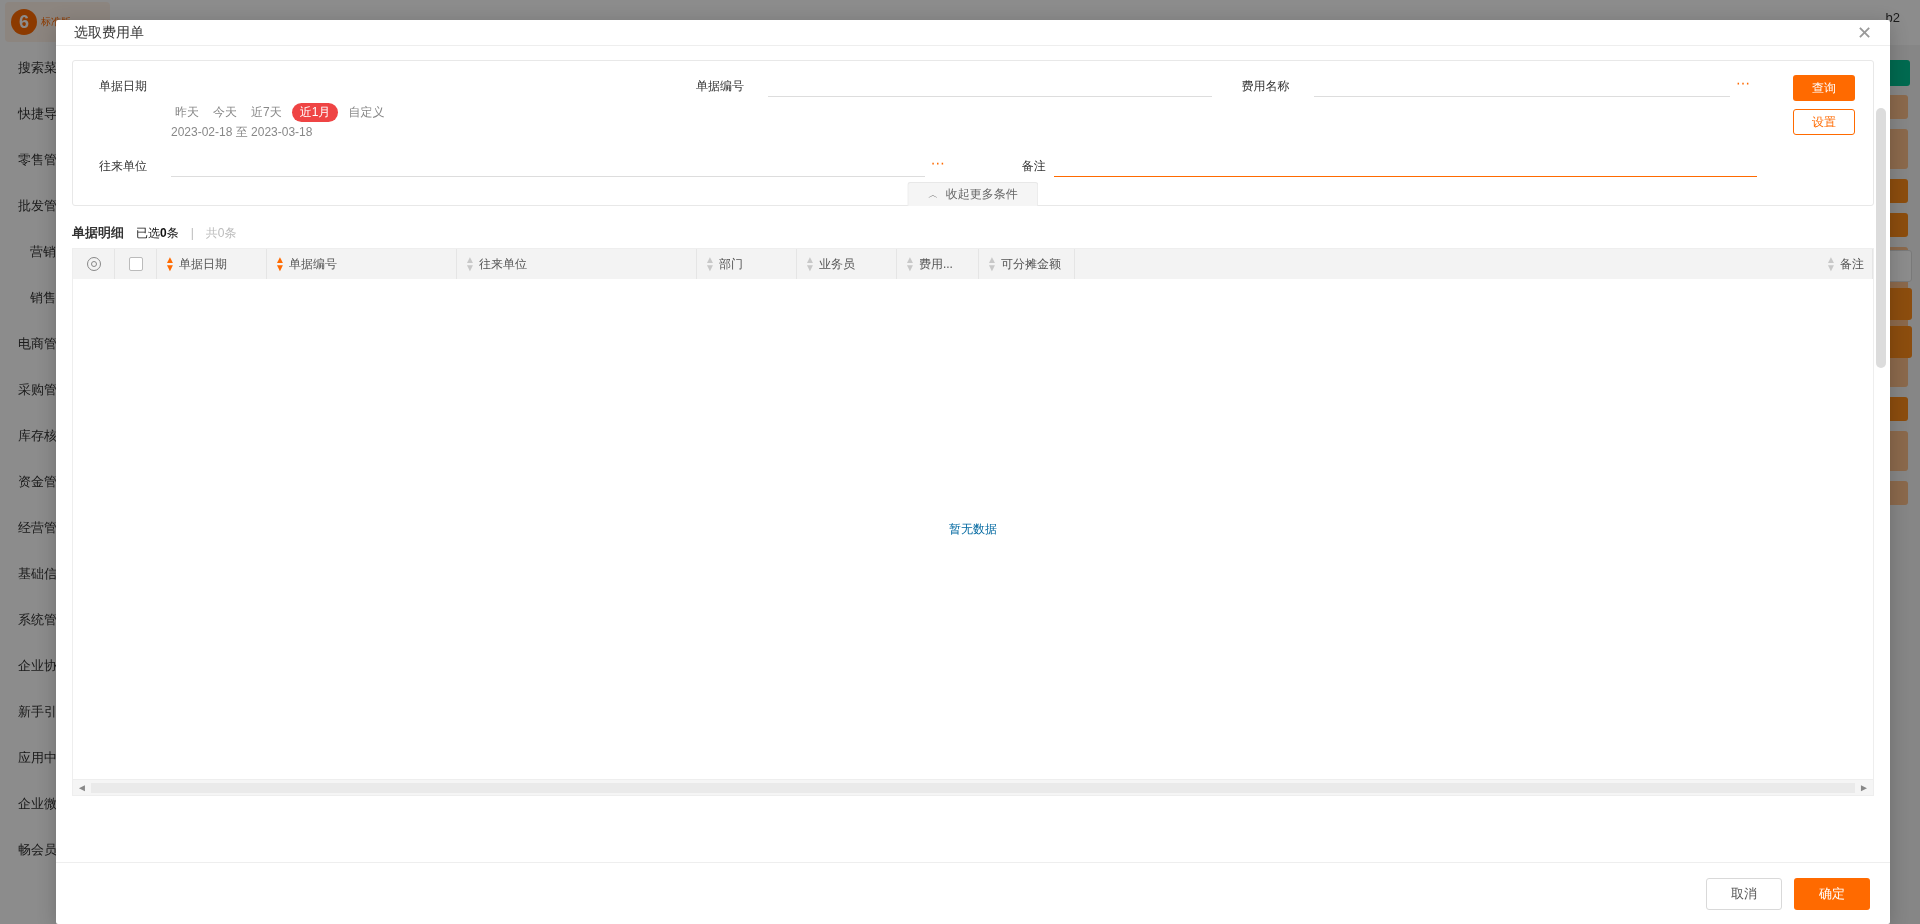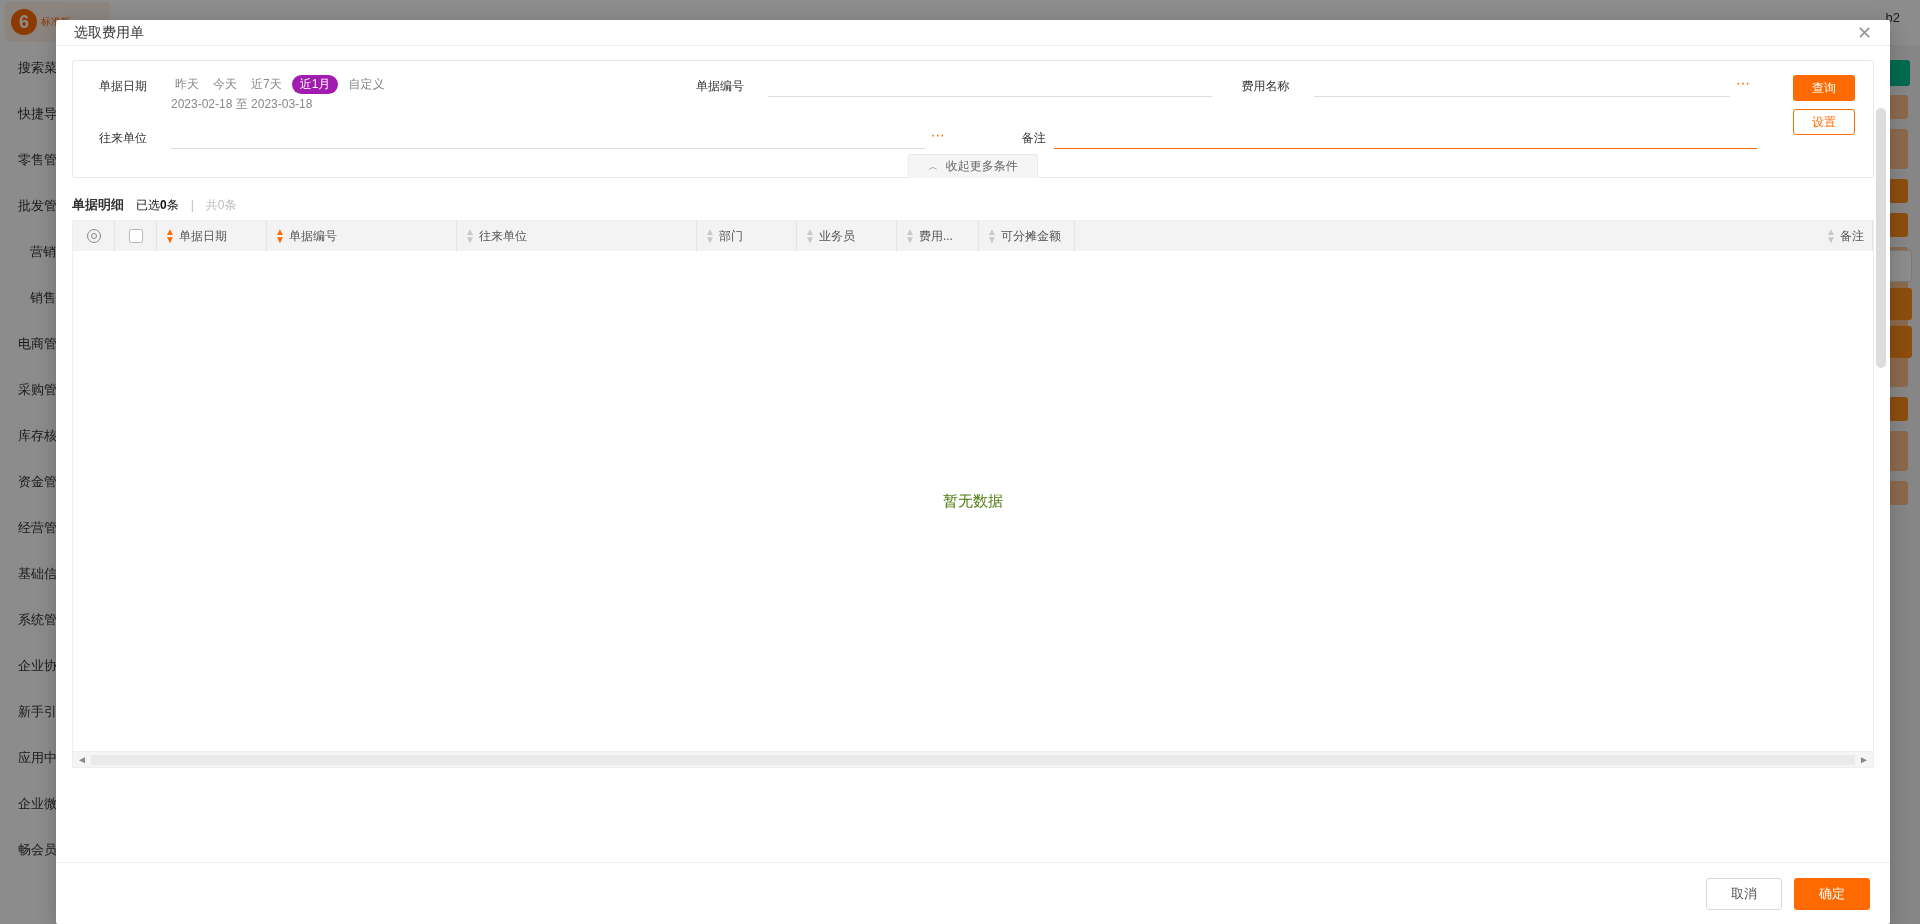--- a/index.html
+++ b/index.html
@@ -30,23 +30,23 @@
   .modal{ position:absolute; left:56px; top:20px; right:30px; bottom:0; background:#fff; border-radius:2px; display:flex; flex-direction:column; box-shadow:0 4px 20px rgba(0,0,0,.2);}
   .modal-header{ height:26px; display:flex; align-items:center; justify-content:space-between; padding:4px 18px; border-bottom:1px solid #eee; font-size:14px;}
   .close-x{ font-size:18px; color:#999; cursor:pointer;}
   .modal-body{ flex:1; padding:0 10px 0 10px; overflow:hidden; position:relative;}
   .filter-box{ border:1px solid #e8e8e8; border-radius:3px; margin:14px 6px 0 6px; padding:14px 26px 6px 26px; position:relative;}
   .filter-row{ display:flex; align-items:flex-start; margin-bottom:14px; gap:30px;}
   .filter-group{ display:flex; align-items:flex-start; flex:1;}
   .filter-group.fg1{ flex:1.1;}
   .lbl{ width:72px; color:#333; font-size:12px; line-height:22px; flex-shrink:0;}
   .date-opts{ display:flex; flex-direction:column;}
-  .date-opts-row{ display:flex; align-items:center; gap:6px;}
+  .date-opts-row{ display:flex; align-items:center; gap:6px;margin-top:28px;}
   .date-chip{ color:#888; padding:1px 4px; font-size:12px; cursor:pointer;}
-  .date-chip.active{ background:#a21caf; color:#fff; border-radius:10px; padding:1px 8px;}
+  .date-chip.active{ background:#ef4444; color:#fff; border-radius:10px; padding:1px 8px;}
   .date-range{ color:#888; font-size:12px; margin-top:2px;}
   .input-line{ flex:1; border:none; border-bottom:1px solid #ddd; height:22px; outline:none; font-size:12px; background:transparent;}
   .input-line.active-orange{ border-bottom-color:#ff6a00;}
   .more-dots{ color:#ff6a00; font-size:14px; letter-spacing:1px; padding:0 6px; cursor:pointer;}
   .btn{ display:inline-block; height:26px; line-height:24px; padding:0 18px; font-size:12px; border-radius:3px; cursor:pointer; text-align:center; border:1px solid transparent;}
   .btn-primary{ background:#ff6a00; color:#fff;}
   .btn-outline{ background:#fff; color:#ff6a00; border:1px solid #ff6a00;}
   .btn-default{ background:#fff; color:#555; border:1px solid #d9d9d9;}
   .filter-actions{ position:absolute; right:18px; top:14px; display:flex; flex-direction:column; gap:8px;}
   .collapse-bar{ position:absolute; left:50%; transform:translateX(-50%); bottom:-1px; background:#f5f5f5; border:1px solid #e8e8e8; border-bottom:none; border-radius:3px 3px 0 0; padding:3px 20px; color:#666; font-size:12px; cursor:pointer;}
@@ -70,21 +70,21 @@
   .w-unit{ width:240px;}
   .w-dept{ width:100px;}
   .w-biz{ width:100px;}
   .w-fee{ width:82px;}
   .w-amt{ width:96px;}
   .w-remark{ flex:1; justify-content:flex-end;}
   .gear-ico{ width:14px;height:14px;border:1.5px solid #888;border-radius:50%; position:relative;}
   .gear-ico:before{content:"";position:absolute;inset:3px;border:1.5px solid #888;border-radius:50%;}
   .chk{ width:14px;height:14px;border:1px solid #bbb;border-radius:2px;background:#fff;}
   .empty-area{ height:500px; position:relative;}
-  .empty-text{ position:absolute; left:50%; top:50%; transform:translate(-50%,-50%); color:#4d7c0f; font-size:15px;}
+  .empty-text{ position:absolute; left:50%; top:50%; transform:translate(-50%,-50%); color:#0369a1; font-size:12px;}
   .hscroll{ height:16px; background:#f5f5f5; border-top:1px solid #eee; display:flex; align-items:center; justify-content:space-between; padding:0 2px;}
   .hscroll .arrow{ color:#888; font-size:10px; padding:0 2px;}
   .hscroll .track{ flex:1; height:10px; background:#eaeaea; margin:0 2px; position:relative;}
   .modal-footer{ height:62px; border-top:1px solid #eee; display:flex; align-items:center; justify-content:flex-end; padding:16px 20px; gap:12px;}
   .modal-footer .btn{ height:32px; line-height:30px; padding:0 24px; font-size:13px;}
   .vscroll{ position:absolute; top:62px; right:2px; bottom:70px; width:14px;}
   .vscroll .thumb{ position:absolute; top:0; width:10px; left:2px; height:260px; background:#dcdcdc; border-radius:5px;}
 </style>
 </head>
 <body>

